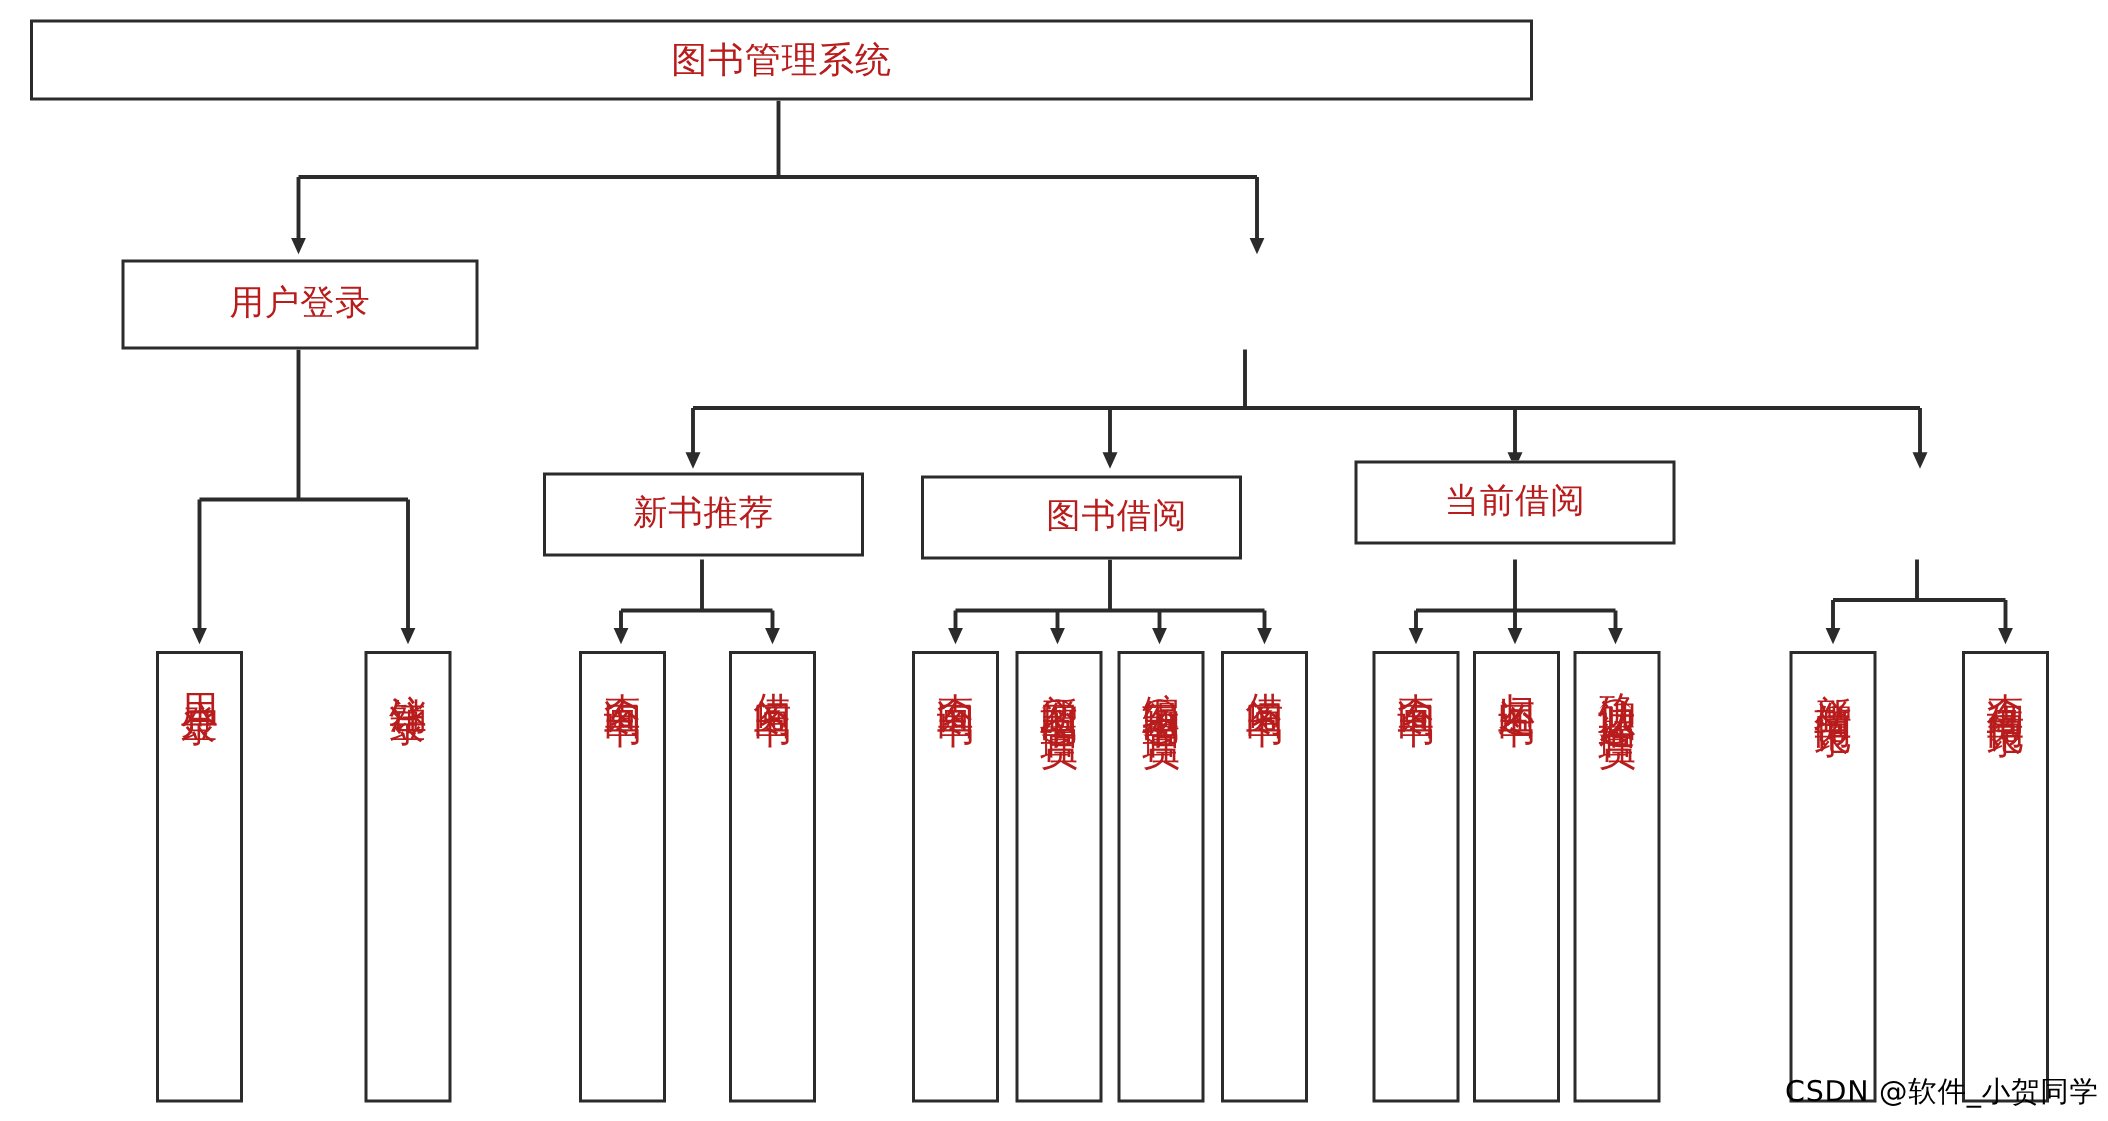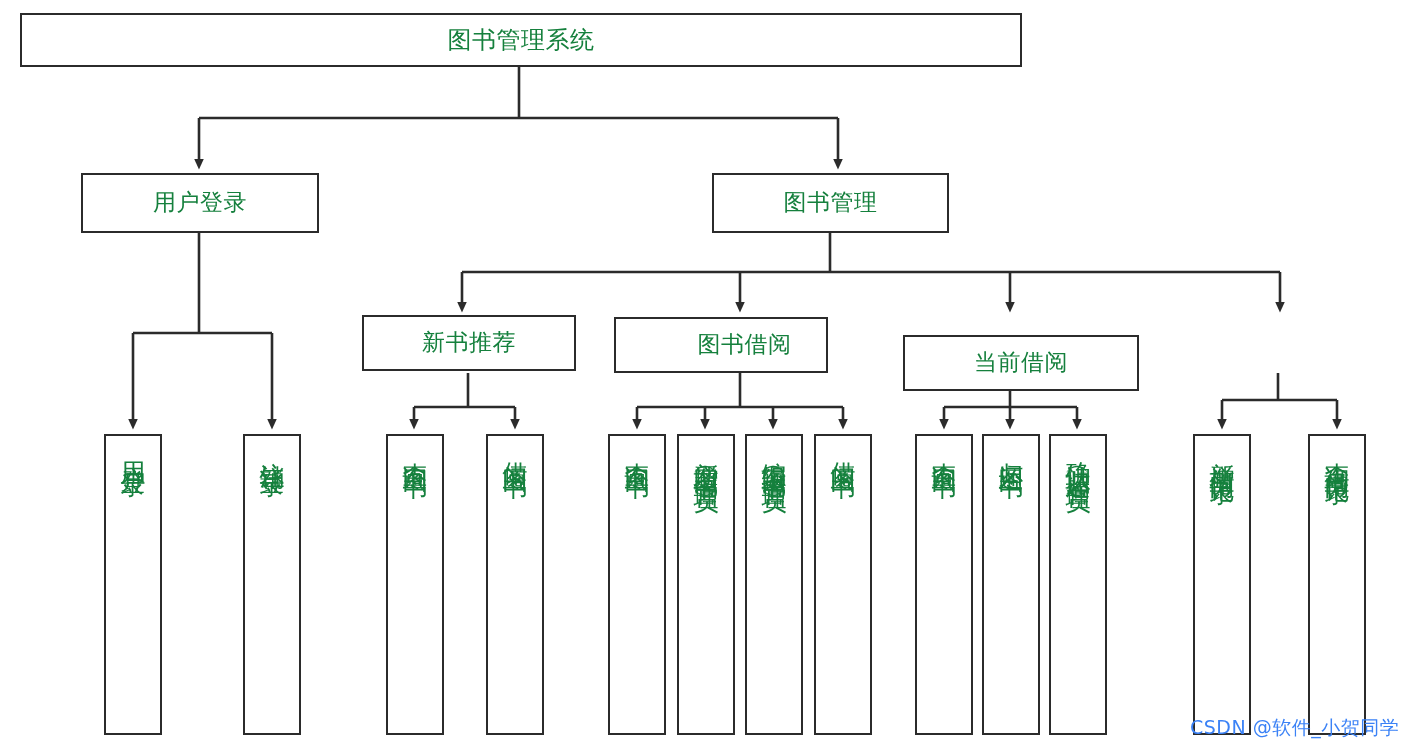--- a/index.html
+++ b/index.html
@@ -28,21 +28,21 @@
   }
   .node {
     position: absolute;
     box-sizing: border-box;
     border: 2.5px solid #2b2b2b;
     background: #ffffff;
     display: flex;
     align-items: center;
     justify-content: center;
     text-align: center;
-    color: #15803d;
+    color: #b91c1c;
   }
   .node .lbl {
     display: block;
     line-height: 1.18;
     letter-spacing: 0.5px;
   }
   
   .node.h .lbl {
     writing-mode: horizontal-tb;
     font-size: 23px;
@@ -59,21 +59,21 @@
     writing-mode: vertical-rl;
     text-orientation: upright;
     font-size: 25px;
     line-height: 1.0;
     letter-spacing: 4px;
     white-space: nowrap;
   }
   .watermark {
     position: absolute;
     font-size: 19px;
-    color: #3b82f6;
+    color: #000000;
     white-space: nowrap;
     letter-spacing: 0.5px;
   }
 </style>
 </head>
 <body>
 
 <div id="canvas">
 
   <svg id="wires" viewBox="0 0 1405 747" xmlns="http://www.w3.org/2000/svg">
@@ -126,31 +126,28 @@
     </g>
   </svg>
 
   <div class="node h root" style="left:20px; top:13px; width:1002px; height:54px;">
     <span class="lbl">图书管理系统</span>
   </div>
 
   <div class="node h" style="left:81px; top:173px; width:238px; height:60px;">
     <span class="lbl">用户登录</span>
   </div>
-  <div class="node h" style="left:712px; top:173px; width:237px; height:60px;">
-    <span class="lbl">图书管理</span>
-  </div>
 
   <div class="node h" style="left:362px; top:315px; width:214px; height:56px;">
     <span class="lbl">新书推荐</span>
   </div>
   <div class="node h" style="left:614px; top:317px; width:214px; height:56px;padding-left:47px;">
     <span class="lbl">图书借阅</span>
   </div>
-  <div class="node h" style="left:903px; top:335px; width:236px; height:56px;">
+  <div class="node h" style="left:903px; top:307px; width:214px; height:56px;">
     <span class="lbl">当前借阅</span>
   </div>
 
   <div class="node v" style="left:104px; top:434px; width:58px; height:301px;">
     <span class="lbl">用户登录</span>
   </div>
   <div class="node v" style="left:243px; top:434px; width:58px; height:301px;">
     <span class="lbl">注销登录</span>
   </div>
 

